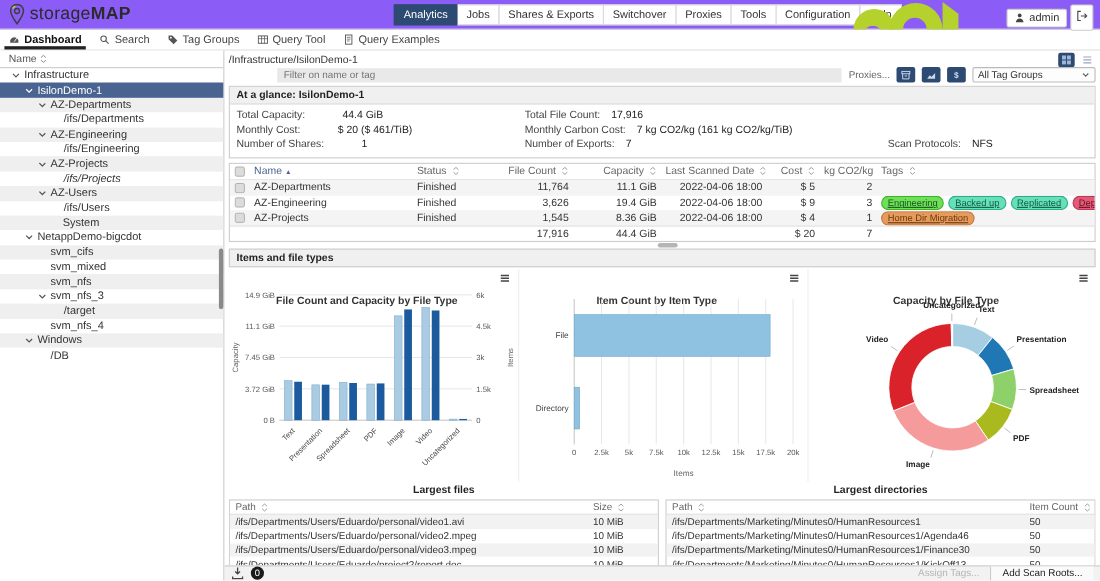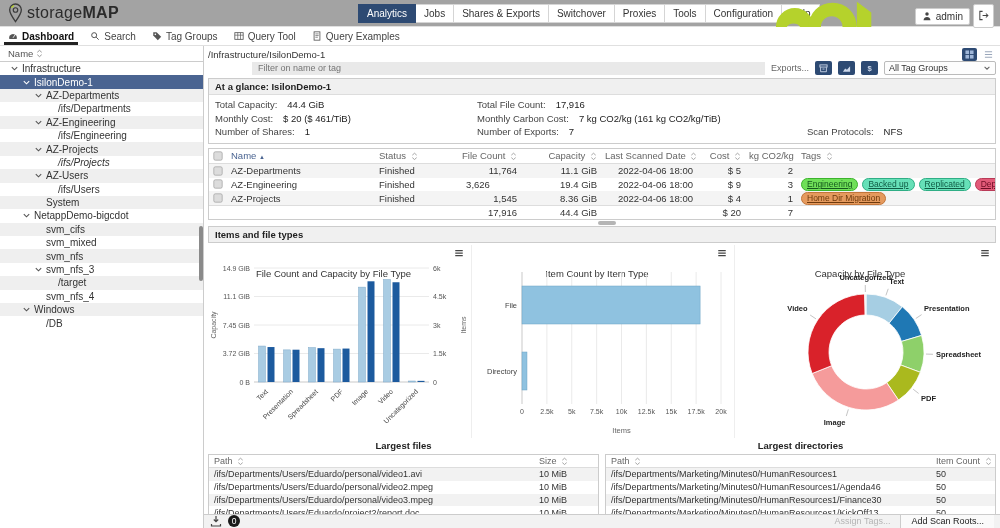--- a/index.html
+++ b/index.html
@@ -3,21 +3,21 @@
 <meta charset="utf-8">
 <style>
   * { margin:0; padding:0; box-sizing:border-box; }
   html,body { width:1000px; height:528px; overflow:hidden; background:#fff;
     font-family:"Liberation Sans", sans-serif; color:#333; }
   svg { display:block; }
   .ico { display:inline-flex; align-items:center; justify-content:center; }
   .ico svg { width:100%; height:100%; }
 
   
-  .topbar { height:27px; display:flex; align-items:center; border-bottom:1px solid #e0e0e0; background:#a3a3a3; position:relative; }
+  .topbar { height:27px; display:flex; align-items:center; border-bottom:1px solid #e0e0e0; background:#8b5cf6; position:relative; }
   .logo { display:flex; align-items:center; gap:4px; margin-left:8px; width:150px; }
   .logo .pin { width:15px; height:20px; }
   .logo-text { font-size:16px; color:#2b2b2b; letter-spacing:.3px; white-space:nowrap; }
   .logo-text b { font-weight:bold; }
   .nav-tabs { display:flex; position:absolute; left:358px; top:4px; }
   .nav-tab { font-size:10px; padding:3px 8px; background:#fff; border:1px solid #d5d5d5; border-left:none; color:#333; cursor:pointer; white-space:nowrap; }
   .nav-tab:first-child { border-left:1px solid #d5d5d5; }
   .nav-tab.active { background:#2d4a73; color:#fff; border-color:#2d4a73; }
   .swoosh { position:absolute; right:118px; top:0; width:115px; height:27px; overflow:hidden; }
   .userbox { position:absolute; right:6px; top:4px; display:flex; align-items:center; gap:3px; }
@@ -61,21 +61,21 @@
   .sq-btn .ico { width:9px; height:9px; }
   .tag-select { width:112px; height:14px; border:1px solid #bbb; border-radius:2px; background:#fdfdfd; font-size:9px; color:#333; display:flex; align-items:center; padding:0 4px; cursor:pointer; }
   .tag-select .ico { margin-left:auto; width:8px; height:8px; color:#666; }
 
   
   .glance { border:1px solid #ccc; margin-bottom:4px; }
   .glance-head { background:#f0f0f0; border-bottom:1px solid #ddd; font-size:9.5px; font-weight:bold; color:#222; padding:2px 6px; }
   .glance-body { padding:3px 6px 4px 6px; }
   .glance-row { display:flex; line-height:13.5px; font-size:9.5px; }
   .glance-cell { display:flex; }
-  .glance-cell.c0 { width:262px; }
+  .glance-cell.c0 { width:262px;gap:24px; }
   .glance-cell.c1 { width:330px; }
   .glance-cell.c2 { flex:1; }
   .glance-cell .lab { color:#444; margin-right:10px; }
   .glance-cell .val { color:#222; }
 
   
   .scan { border:1px solid #ccc; font-size:9.5px; }
   .scan-row { display:flex; align-items:center; height:13.8px; }
   .scan-row.head { color:#666; border-bottom:1px solid #ddd; height:15px; }
   .scan-row.alt { background:#f4f4f4; }
@@ -89,21 +89,21 @@
   .hscroll { height:4px; position:relative; margin:1px 0 2px 0; }
   .hscroll .thumb { position:absolute; left:390px; width:18px; height:4px; background:#b5b5b5; border-radius:2px; }
 
   .section-bar { background:#f0f0f0; border:1px solid #ccc; font-size:9.5px; font-weight:bold; color:#222; padding:2px 6px; margin-bottom:2px; }
 
   
   .charts { display:flex; }
   .chart { width:263px; flex:none; }
   .chart + .chart { border-left:1px solid #eee; }
   .chart-title { display:flex; align-items:center; height:15px; padding:0 6px; }
-  .chart-title .t { flex:1; text-align:center; font-size:9.5px; font-weight:normal; color:#333;margin-top:42px; }
+  .chart-title .t { flex:1; text-align:center; font-size:9.5px; font-weight:bold; color:#333;margin-top:42px; }
   .chart-title .m { width:12px; height:10px; color:#444; cursor:pointer; }
 
   
   .bottoms { display:flex; gap:6px; height:89px; overflow:hidden; margin-top:2px; }
   .panel { flex:1; }
   .panel-title { text-align:center; font-size:9.5px; font-weight:bold; color:#222; height:14px; }
   .ptable { border:1px solid #ccc; font-size:9px; }
   .prow { display:flex; height:12.8px; align-items:center; }
   .prow.head { color:#666; border-bottom:1px solid #ddd; }
   .prow.alt { background:#f2f2f2; }
@@ -288,21 +288,21 @@
             <svg viewBox="0 0 10 10">
               <path d="M2 3.5 5 6.5 8 3.5" fill="none" stroke="currentColor" stroke-width="1.2"></path>
             </svg>
           </span>
           <span>AZ-Users</span>
         </div>
         <div class="tree-row" style="padding-left: 46px;">
           <span style="width: 12px; flex: 0 0 auto;"></span>
           <span>/ifs/Users</span>
         </div>
-        <div class="tree-row alt" style="padding-left: 34px;">
+        <div class="tree-row alt" style="padding-left: 45px;">
           <span style="width: 12px; flex: 0 0 auto;"></span>
           <span>System</span>
         </div>
         <div class="tree-row" style="padding-left: 22px;">
           <span class="ico chev">
             <svg viewBox="0 0 10 10">
               <path d="M2 3.5 5 6.5 8 3.5" fill="none" stroke="currentColor" stroke-width="1.2"></path>
             </svg>
           </span>
           <span>NetappDemo-bigcdot</span>
@@ -370,21 +370,21 @@
             <svg viewBox="0 0 10 10">
                 <path d="M1 2h8M1 5h8M1 8h8" stroke="currentColor" stroke-width="1.2"></path>
               </svg>
           </span>
         </span>
       </span>
     </div>
 
     <div class="filter-row">
       <input class="filter-input" placeholder="Filter on name or tag" style="">
-      <span class="filter-label">Exports...</span>
+      <span class="filter-label">Proxies...</span>
       <span class="sq-btn">
         <span class="ico">
           <svg viewBox="0 0 10 10">
               <rect x="1" y="1" width="8" height="2.4" fill="none" stroke="currentColor" stroke-width="1"></rect>
               <path d="M1.8 3.6v5h6.4v-5M3.8 5.6h2.4" fill="none" stroke="currentColor" stroke-width="1"></path>
             </svg>
         </span>
       </span>
       <span class="sq-btn">
         <span class="ico">
@@ -496,21 +496,21 @@
           <div class="sc" style="flex: 1 1 0%;"></div>
         </div>
         <div class="scan-row">
           <div class="sc" style="width: 18px; flex: 0 0 auto;">
             <svg viewBox="0 0 10 10">
               <rect x="0.8" y="0.8" width="8.4" height="8.4" rx="1.5" fill="#dcdcdc" stroke="#a8a8a8" stroke-width="0.8"></rect>
             </svg>
           </div>
           <div class="sc" style="width: 148px; flex: 0 0 auto;">AZ-Engineering</div>
           <div class="sc" style="width: 60px; flex: 0 0 auto;">Finished</div>
-          <div class="sc r" style="width: 86px; flex: 0 0 auto; text-align: center;">3,626</div>
+          <div class="sc r" style="width: 86px; flex: 0 0 auto;">3,626</div>
           <div class="sc r" style="width: 80px; flex: 0 0 auto;">19.4 GiB</div>
           <div class="sc r" style="width: 96px; flex: 0 0 auto;">2022-04-06 18:00</div>
           <div class="sc r" style="width: 48px; flex: 0 0 auto;">$ 9</div>
           <div class="sc r" style="width: 52px; flex: 0 0 auto;">3</div>
           <div class="sc" style="flex: 1 1 0%;"><span class="tagpill" style="background: rgb(111, 223, 88); border-color: rgb(60, 180, 44); color: rgb(20, 88, 28);">Engineering</span><span class="tagpill" style="background: rgb(102, 224, 184); border-color: rgb(47, 174, 133); color: rgb(15, 91, 68);">Backed up</span><span class="tagpill" style="background: rgb(102, 224, 184); border-color: rgb(47, 174, 133); color: rgb(15, 91, 68);">Replicated</span><span class="tagpill" style="background: rgb(226, 90, 120); border-color: rgb(185, 58, 87); color: rgb(110, 13, 36);">Department</span></div>
         </div>
         <div class="scan-row alt">
           <div class="sc" style="width: 18px; flex: 0 0 auto;">
             <svg viewBox="0 0 10 10">
               <rect x="0.8" y="0.8" width="8.4" height="8.4" rx="1.5" fill="#dcdcdc" stroke="#a8a8a8" stroke-width="0.8"></rect>

